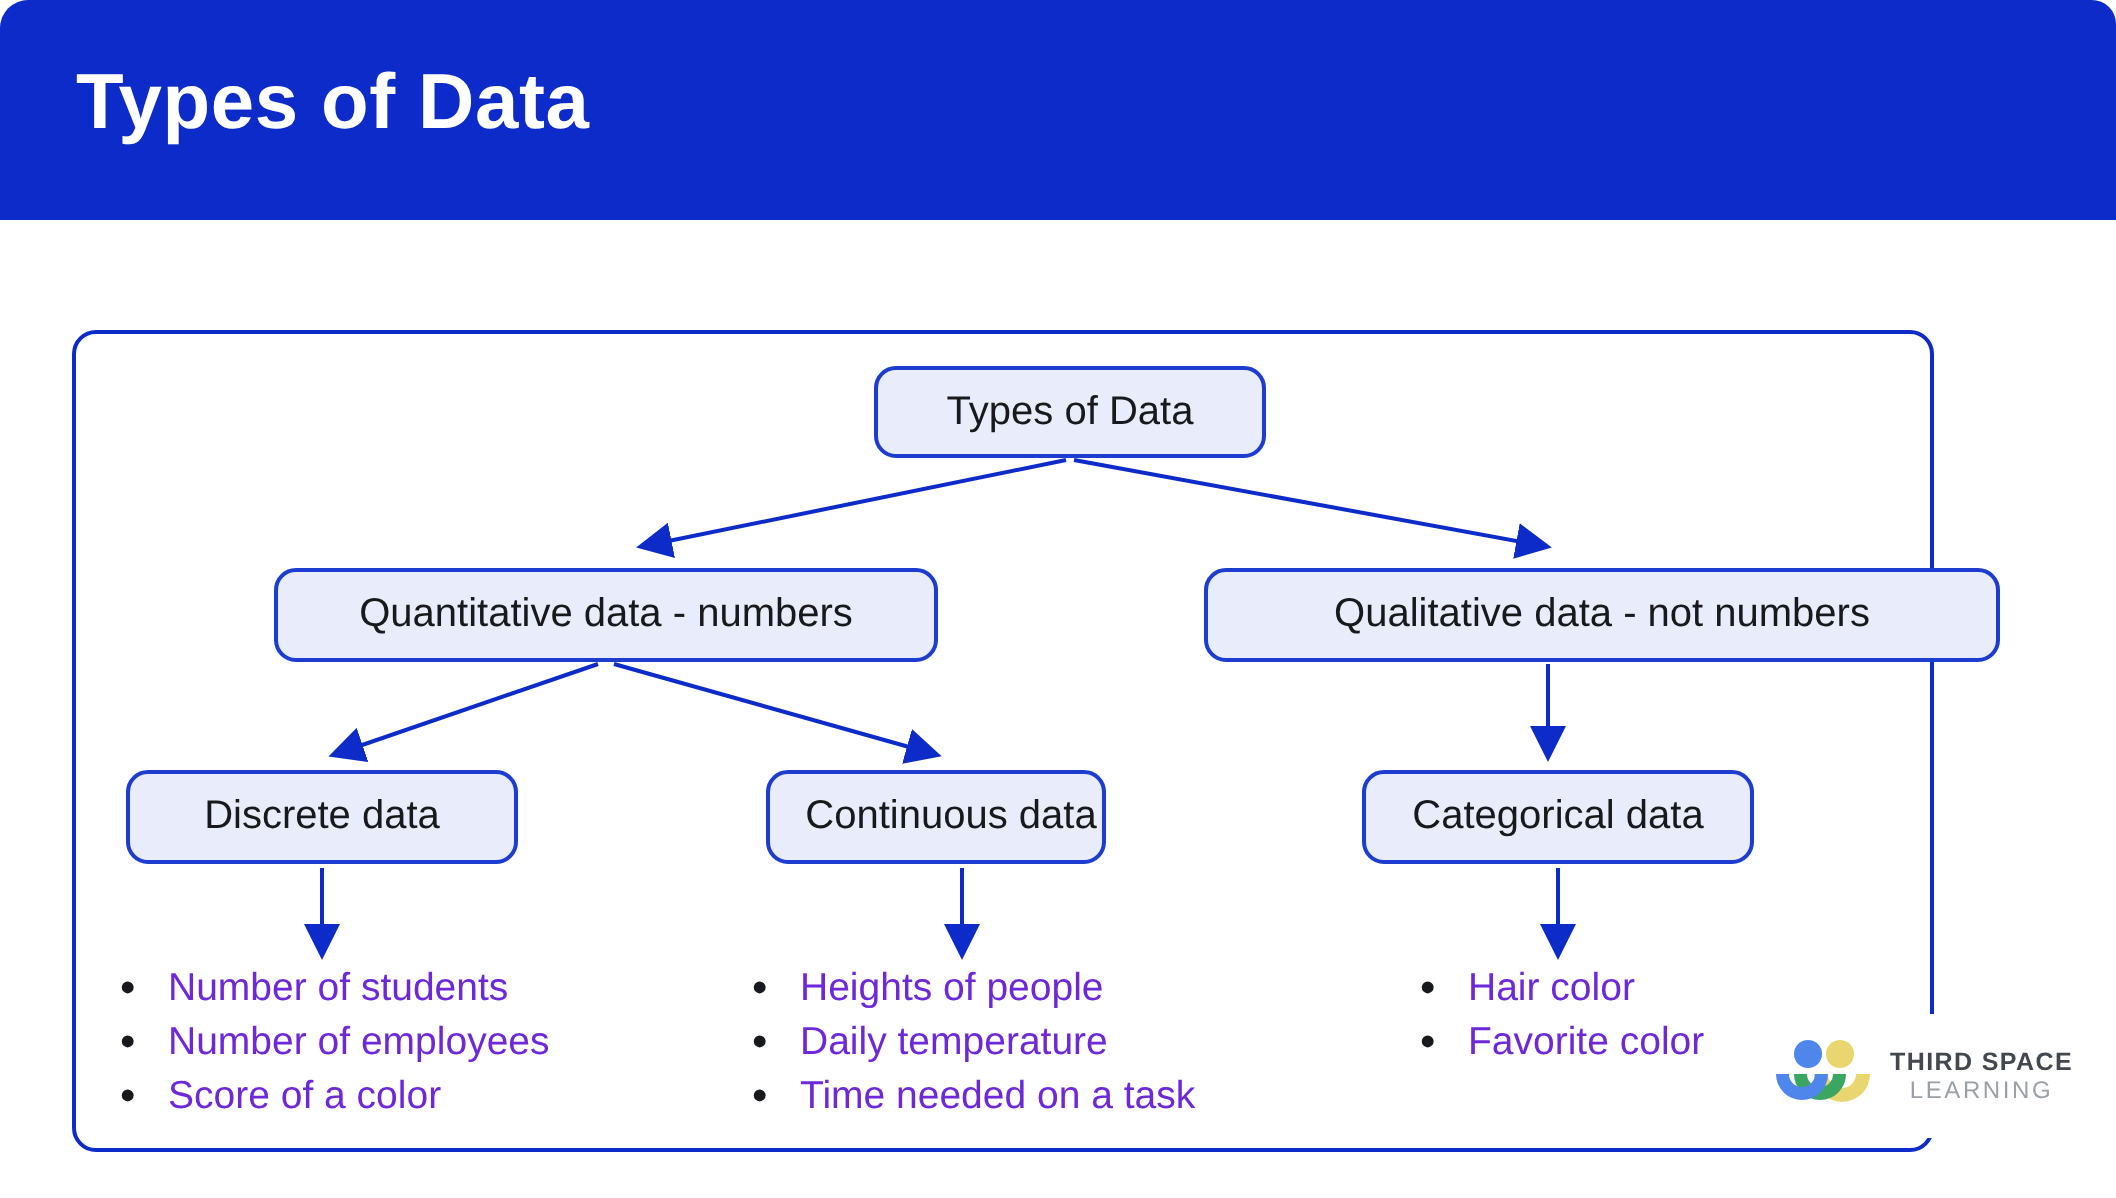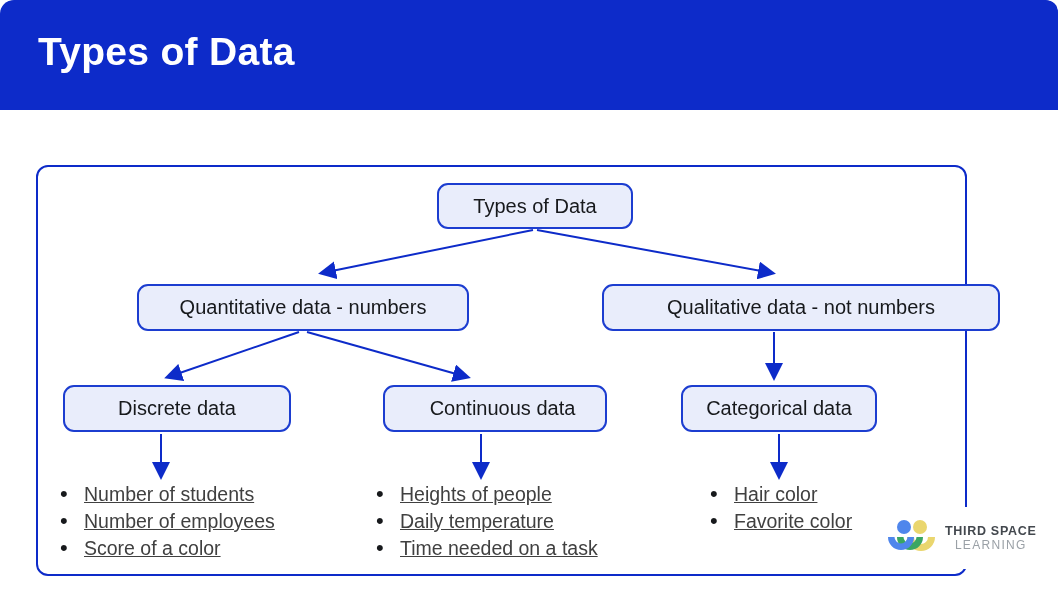--- a/index.html
+++ b/index.html
@@ -75,33 +75,32 @@
     align-items: center;
     justify-content: center;
     font-size: 20px;
     color: #17191c;
     box-sizing: border-box;
     white-space: nowrap;
   }
   .node-root        { left: 437px; top: 183px; width: 196px; height: 46px; }
   .node-quant       { left: 137px; top: 284px; width: 332px; height: 47px; }
   .node-qual        { left: 602px; top: 284px; width: 398px; height: 47px; }
-  .node-discrete    { left:  63px; top: 385px; width: 228px; height: 47px; }
-  .node-continuous  { left: 383px; top: 385px; width: 224px; height: 47px; padding-left: 15px; }
+  .node-discrete    { left:  63px; top: 385px; width: 196px; height: 47px; }
+  .node-continuous  { left: 383px; top: 385px; width: 170px; height: 47px; padding-left: 15px; }
   .node-categorical { left: 681px; top: 385px; width: 196px; height: 47px; }
   ul.examples {
     position: absolute;
     top: 481px;
     margin: 0;
     padding: 0;
     list-style: none;
     font-size: 19.5px;
     line-height: 27px;
-    color: #404040;
-    text-decoration: underline;
+    color: #6d28d9;
   }
   ul.examples li {
     position: relative;
     padding-left: 24px;
     white-space: nowrap;
   }
   ul.examples li::before {
     content: "\2022";
     position: absolute;
     left: 0;

